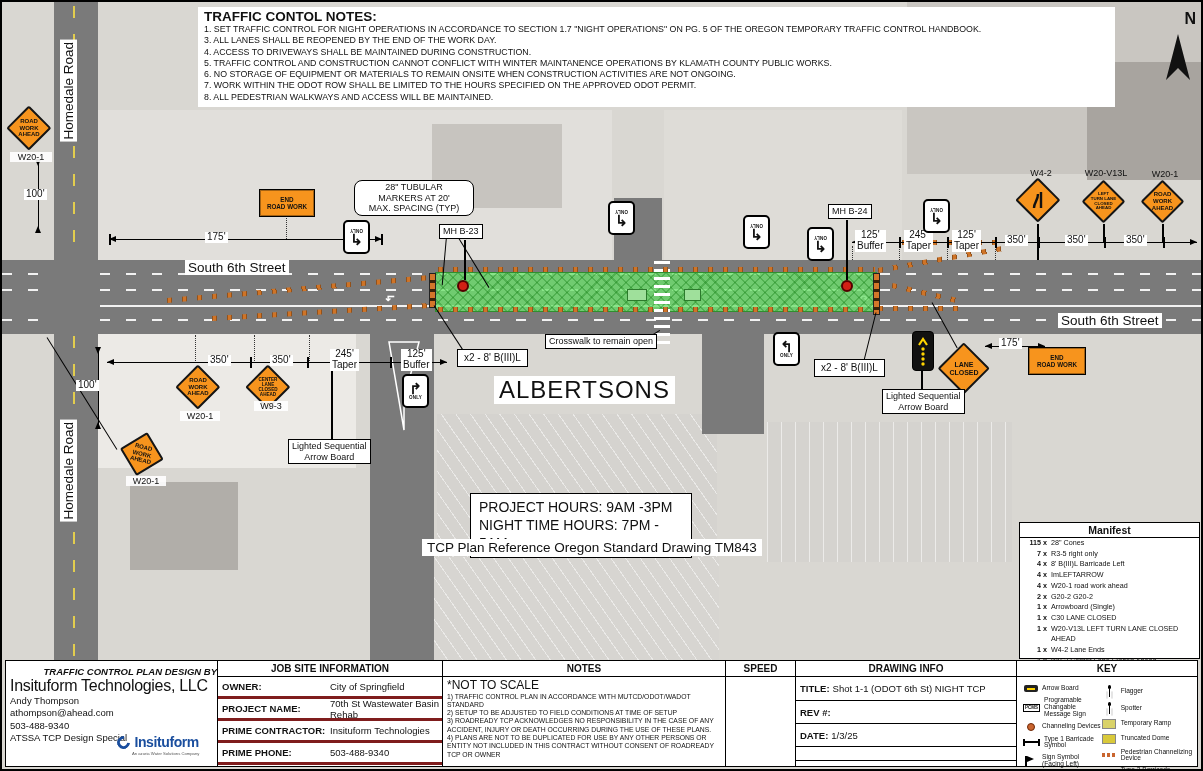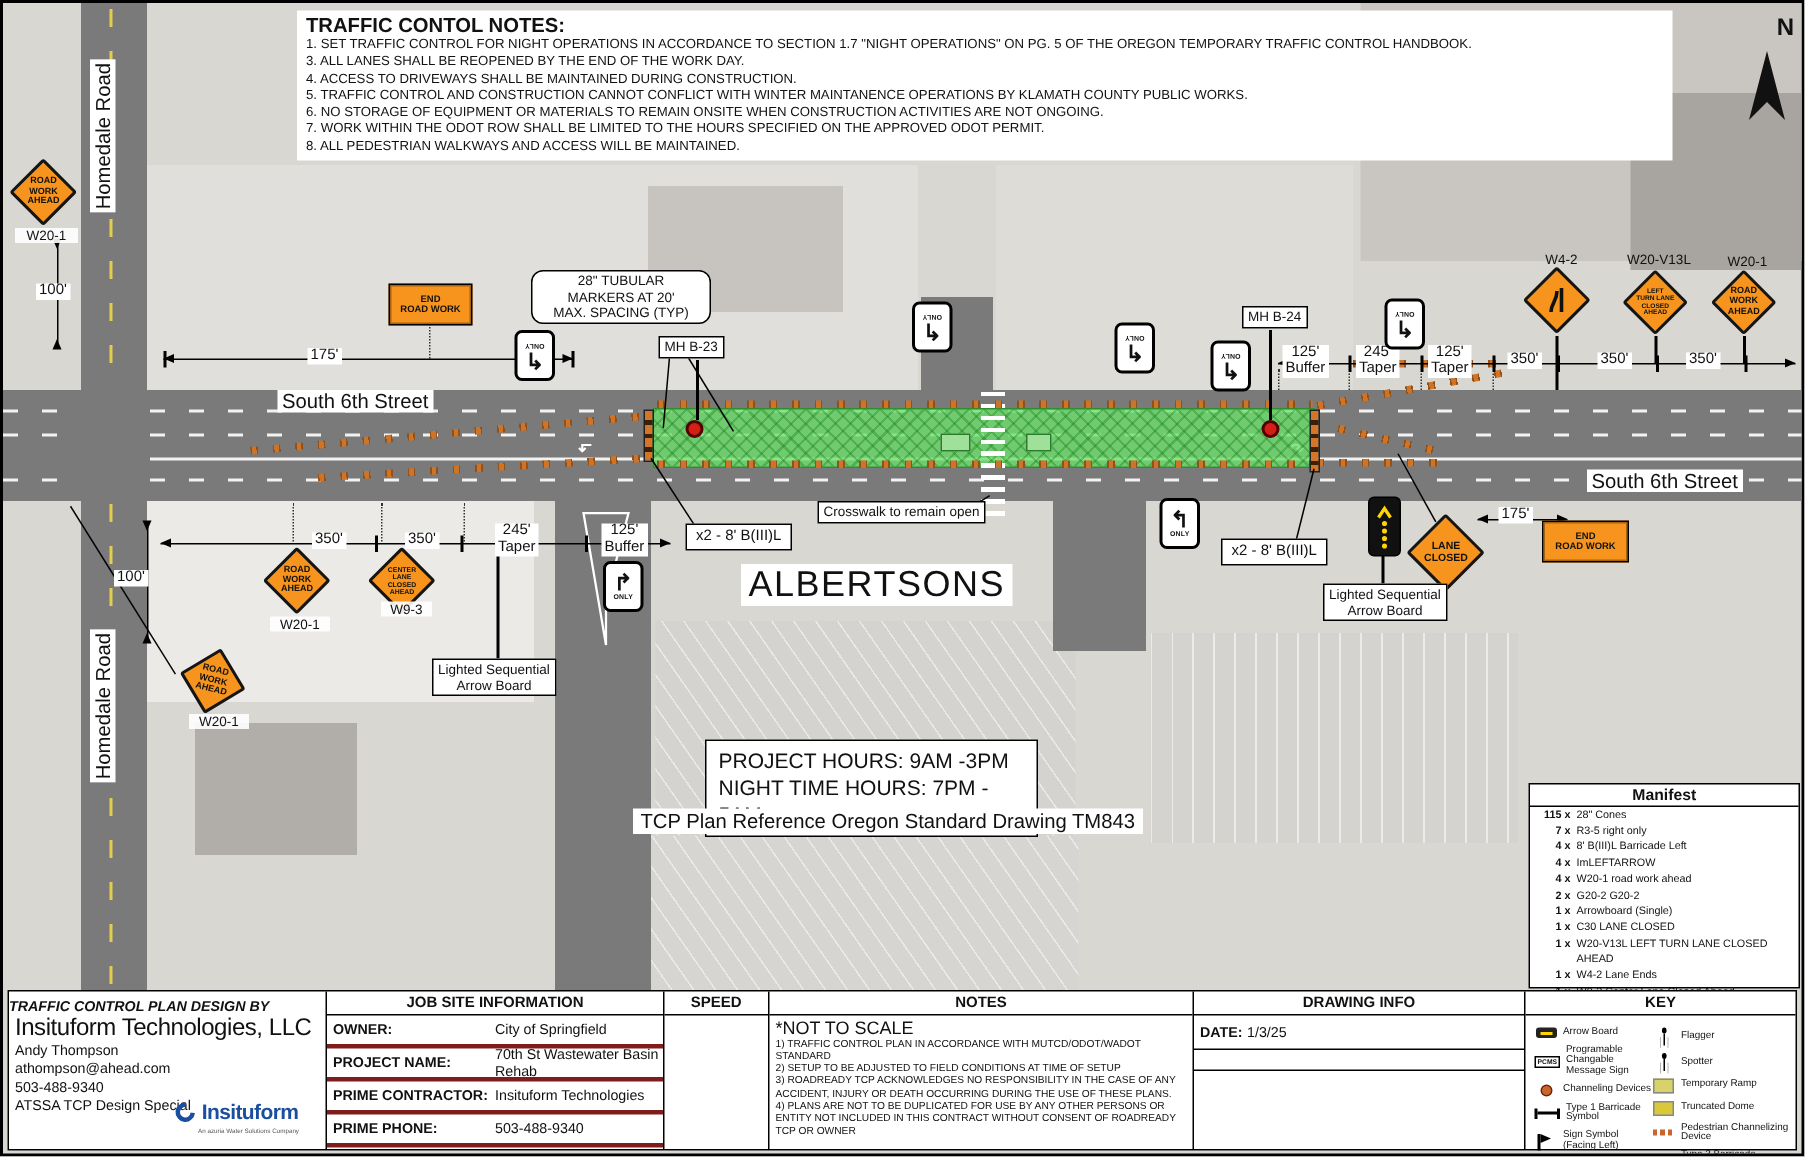--- a/index.html
+++ b/index.html
@@ -78,21 +78,21 @@
   .thead{height:15px;border-bottom:1.2px solid #000;font-weight:bold;font-size:10px;text-align:center;line-height:15px;}
   .tb-row{height:19.1px;border-bottom:3px solid #7f1d1d;display:flex;align-items:center;font-size:9.5px;}
   .tb-row:last-child{border-bottom:0;}
   .tb-lab{font-weight:bold;width:108px;padding-left:4px;}
   .tb-val{flex:1;}
   .di-row{border-bottom:1px solid #000;display:flex;align-items:center;font-size:9.5px;padding-left:4px;}
   .notes-body{padding:1px 4px;font-size:6.8px;line-height:1.22;}
   .notes-nts{font-size:12px;}
   
   #design-col{padding-top:5px;}
-  .d-head{font-style:italic;font-weight:bold;font-size:9.5px;text-align:left;}
+  .d-head{font-style:italic;font-weight:bold;font-size:9.5px;text-align:right;}
   .d-co{font-size:16px;letter-spacing:-.3px;padding-left:4px;}
   .d-line{font-size:9.5px;padding-left:4px;line-height:1.3;}
   .ins-logo{position:absolute;right:4px;bottom:10px;width:96px;text-align:left;}
   .ins-c{display:inline-block;width:13px;height:13px;border:3px solid #1a4e9e;border-right-color:transparent;border-radius:50%;transform:rotate(-40deg);vertical-align:-2px;box-sizing:border-box;}
   .ins-name{color:#1a4e9e;font-weight:bold;font-size:14px;letter-spacing:-.4px;}
   .ins-tag{font-size:4.2px;color:#555;margin-left:15px;}
   
   .key-body{display:flex;padding:6px 3px 0 6px;}
   .kcol{display:flex;flex-direction:column;}
   .kcol.l{width:46%;}
@@ -470,35 +470,43 @@
         </div>
       <div class="tb-row">
           <span class="tb-lab">PRIME PHONE:</span>
           <span class="tb-val">503-488-9340</span>
         </div>
       <div class="tb-row">
           <span class="tb-lab">HOURS:</span>
           <span class="tb-val"></span>
         </div>
     </div>
-    <div class="tcol" style="width:70px;">
-      <div class="thead">SPEED</div>
-    </div>
     <div class="tcol" style="width:283px;">
       <div class="thead">NOTES</div>
       <div class="notes-body">
         <div class="notes-nts">*NOT TO SCALE</div>
         <div>1) TRAFFIC CONTROL PLAN IN ACCORDANCE WITH MUTCD/ODOT/WADOT STANDARD</div>
         <div>2) SETUP TO BE ADJUSTED TO FIELD CONDITIONS AT TIME OF SETUP</div>
         <div>3)  ROADREADY TCP ACKNOWLEDGES NO RESPONSIBILITY IN THE CASE OF ANY ACCIDENT, INJURY OR DEATH OCCURRING DURING THE USE OF THESE PLANS.</div>
         <div>4) PLANS ARE NOT TO BE DUPLICATED FOR USE BY ANY OTHER PERSONS OR ENTITY NOT INCLUDED IN THIS CONTRACT WITHOUT CONSENT OF ROADREADY TCP OR OWNER</div>
       </div>
     </div>
+    <div class="tcol" style="width:70px;">
+      <div class="thead">SPEED</div>
+    </div>
     <div class="tcol" style="width:221px;">
       <div class="thead">DRAWING INFO</div>
+      <div class="di-row" style="height:23px;">
+          <span style="font-weight:bold;margin-right:3px;">TITLE:</span>
+          <span>Shot 1-1 (ODOT 6th St) NIGHT TCP</span>
+        </div>
+      <div class="di-row" style="height:22px;">
+          <span style="font-weight:bold;margin-right:3px;">REV #:</span>
+          <span></span>
+        </div>
       <div class="di-row" style="height:22px;">
           <span style="font-weight:bold;margin-right:3px;">DATE:</span>
           <span>1/3/25</span>
         </div>
       <div class="di-row" style="height:13px;"></div>
       <div class="di-row" style="height:13px;border-bottom:0;"></div>
     </div>
     <div class="tcol" style="flex:1;">
       <div class="thead">KEY</div>
       <div class="key-body">

